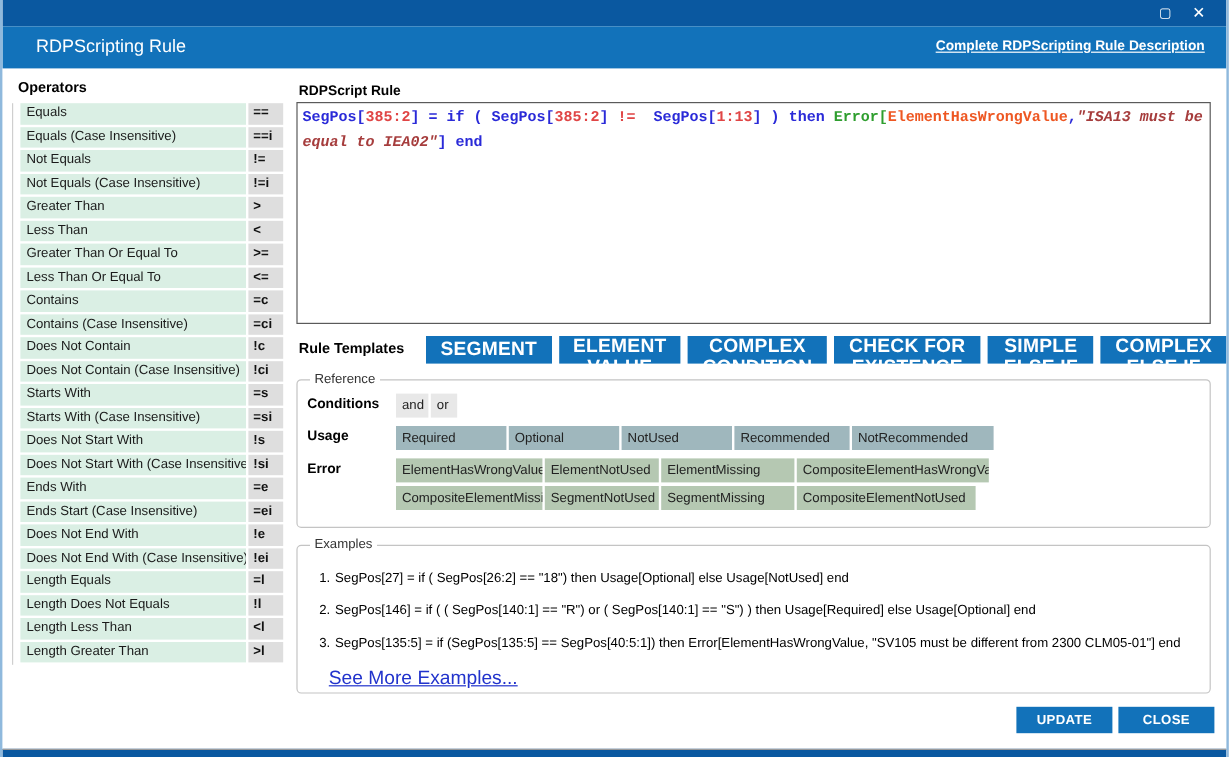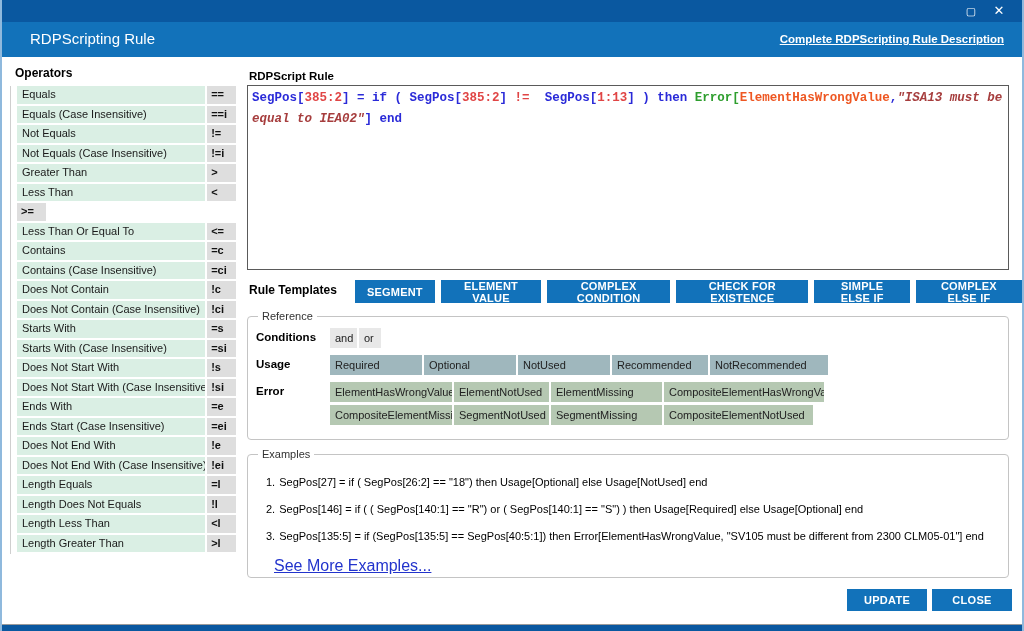--- a/index.html
+++ b/index.html
@@ -35,21 +35,21 @@
   .editor{position:absolute;left:245px;top:85px;width:762px;height:185px;background:#fff;
     border:1px solid #5a5a5a;padding:2px 4px;cursor:text;overflow:hidden;}
   .code-line{font-family:"Liberation Mono","DejaVu Sans Mono",monospace;font-weight:bold;
     font-size:12.5px;line-height:21px;white-space:pre;}
   .tk-kw{color:var(--kw);} .tk-num{color:var(--num);} .tk-err{color:var(--errfn);}
   .tk-ename{color:var(--errname);} .tk-str{color:var(--str);font-style:italic;}
   
   .tpl-label{position:absolute;left:247px;top:283px;font-size:12px;font-weight:bold;color:#000;}
   .tpl-row{position:absolute;left:353px;top:280px;display:flex;gap:6px;}
   .tpl-btn{height:23px;background:var(--accent);color:#fff;border:none;font-family:inherit;
-    font-size:11px;font-weight:600;padding:0 12px;cursor:pointer;letter-spacing:.2px;}
+    font-size:16px;font-weight:600;padding:0 12px;cursor:pointer;letter-spacing:.2px;}
   
   fieldset{position:absolute;left:245px;width:762px;border:1px solid #c4c4c4;border-radius:4px;
     padding:6px 8px 8px 8px;background:#fff;}
   legend{font-size:11px;color:#333;padding:0 4px;margin-left:2px;}
   .fs-reference{top:310px;height:130px;}
   .fs-examples{top:448px;height:130px;}
   .ref-row{display:flex;align-items:flex-start;margin-bottom:7px;}
   .ref-label{width:74px;text-align:left;padding-right:9px;font-size:11.5px;font-weight:bold;
     color:#000;padding-top:3px;flex:none;}
   .chip-group{display:flex;gap:2px;flex-wrap:nowrap;}
@@ -105,20 +105,21 @@
       </div>
       <div class="op-row">
         <div class="op-name">Greater Than</div>
         <div class="op-sym">&gt;</div>
       </div>
       <div class="op-row">
         <div class="op-name">Less Than</div>
         <div class="op-sym">&lt;</div>
       </div>
       <div class="op-row">
+        <div class="op-name">Greater Than Or Equal To</div>
         <div class="op-sym">&gt;=</div>
       </div>
       <div class="op-row">
         <div class="op-name">Less Than Or Equal To</div>
         <div class="op-sym">&lt;=</div>
       </div>
       <div class="op-row">
         <div class="op-name">Contains</div>
         <div class="op-sym">=c</div>
       </div>

